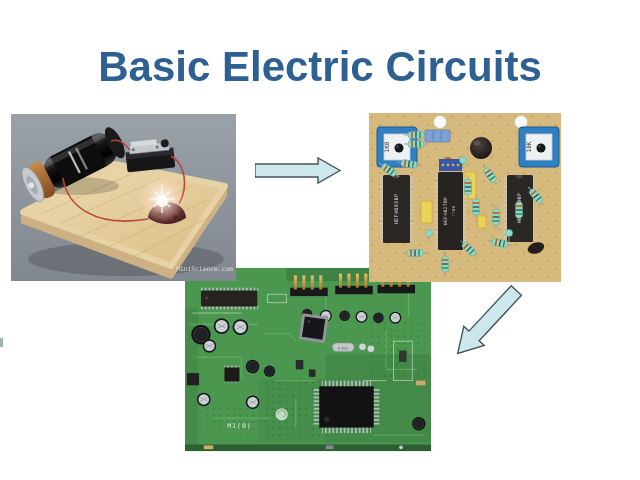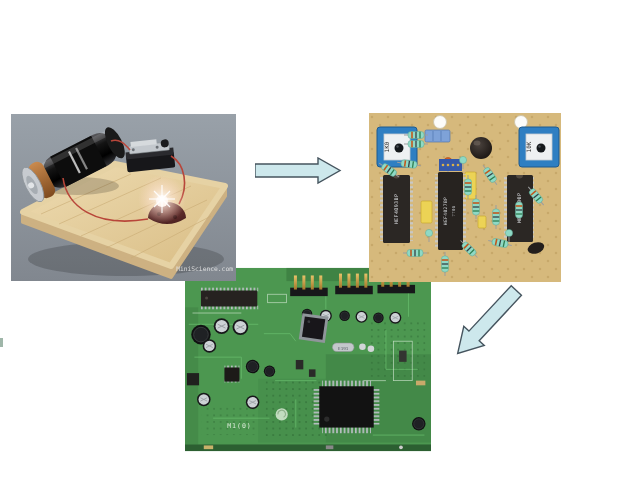--- a/index.html
+++ b/index.html
@@ -16,20 +16,21 @@
   .arrow svg{display:block;}
   .arrow polygon{stroke:#45545e;stroke-width:1.4;stroke-linejoin:miter;}
   .edge-artifact{position:absolute;left:0;top:338px;width:3px;height:9px;background:#9fb6a9;z-index:4;}
   text{font-family:"DejaVu Sans Mono",monospace;}
 </style>
 <title>Basic Electric Circuits</title></head>
 <body>
 
 <div class="slide">
 
+  <div class="title">Basic Electric Circuits</div>
 
   <div class="photo photo3">
     <svg viewBox="0 0 262 195">
       <defs>
         <pattern id="vias" width="7" height="7" patternUnits="userSpaceOnUse">
           <circle cx="3" cy="3" r="0.9" fill="#2f6b35"></circle>
         </pattern>
         <pattern id="pinH" width="4" height="6" patternUnits="userSpaceOnUse">
           <rect x="1" y="0" width="1.8" height="6" fill="#b9bec3"></rect>
         </pattern>

